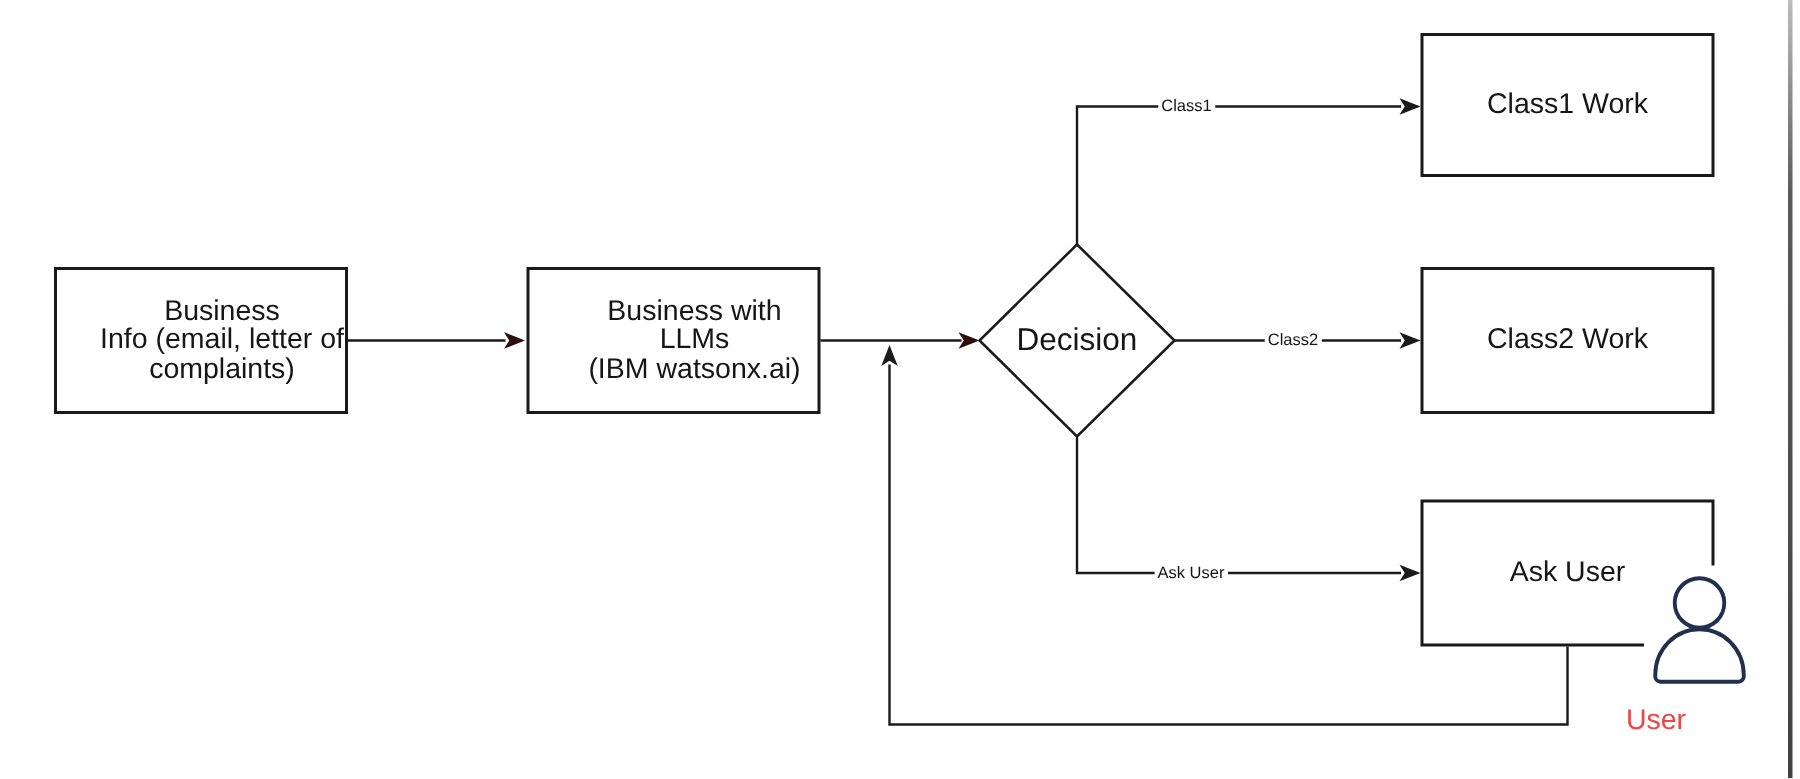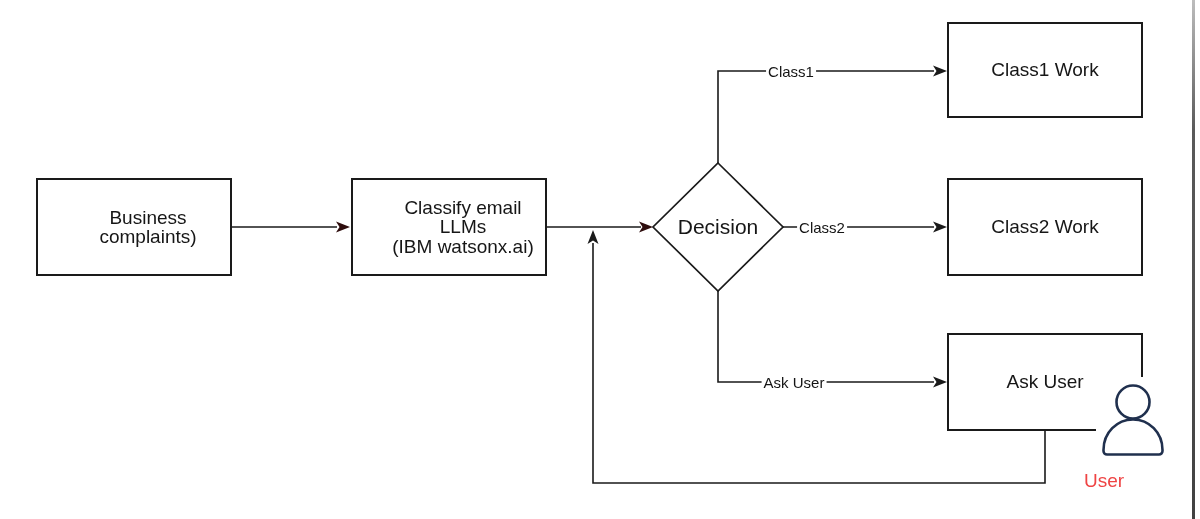--- a/index.html
+++ b/index.html
@@ -17,49 +17,50 @@
   .edge{fill:none;stroke:#1a1a1a;stroke-width:1.6;}
   .head{fill:#1a1a1a;stroke:none;}
   .node-shape{fill:#ffffff;stroke:#1a1a1a;stroke-width:1.7;}
   .diamond-label{
     position:absolute;left:653px;top:163px;width:130px;height:128px;
     display:flex;align-items:center;justify-content:center;
     font-size:21px;color:#161616;z-index:3;
   }
   .edge-label{
     position:absolute;transform:translate(-50%,-50%);background:#ffffff;
-    padding:0 2px;font-size:15px;color:#141414;z-index:3;white-space:nowrap;
+    padding:0 2px;font-size:11px;color:#141414;z-index:3;white-space:nowrap;
   }
   .edge-label.l-class1{left:791px;top:71px;}
-  .edge-label.l-class2{left:822px;top:227px;}
+  .edge-label.l-class2{left:862px;top:227px;}
   .edge-label.l-askuser{left:794px;top:382px;}
   .actor-label{
     position:absolute;left:1104px;top:481px;transform:translate(-50%,-50%);
     font-size:19px;color:#ef4444;z-index:3;white-space:nowrap;
   }
   .frame-right{
     position:absolute;left:1192px;top:0;width:3px;height:519px;z-index:4;
     background:linear-gradient(to bottom,#bdbdbd 0%,#5a5a5a 25%,#414141 100%);
   }
 </style>
 </head>
 <body>
 
 <div class="canvas">
 
   <div class="box" style="left:36px;top:178px;width:196px;height:98px">
     <div>
       <span class="line">Business</span>
+      <span class="line">Info (email, letter of</span>
       <span class="line">complaints)</span>
     </div>
   </div>
 
   <div class="box" style="left:351px;top:178px;width:196px;height:98px">
     <div>
-      <span class="line">Classify email</span>
+      <span class="line">Business with</span>
       <span class="line">LLMs</span>
       <span class="line">(IBM watsonx.ai)</span>
     </div>
   </div>
 
   <div class="box" style="left:947px;top:22px;width:196px;height:96px">
     <span>Class1 Work</span>
   </div>
 
   <div class="box" style="left:947px;top:178px;width:196px;height:98px">

